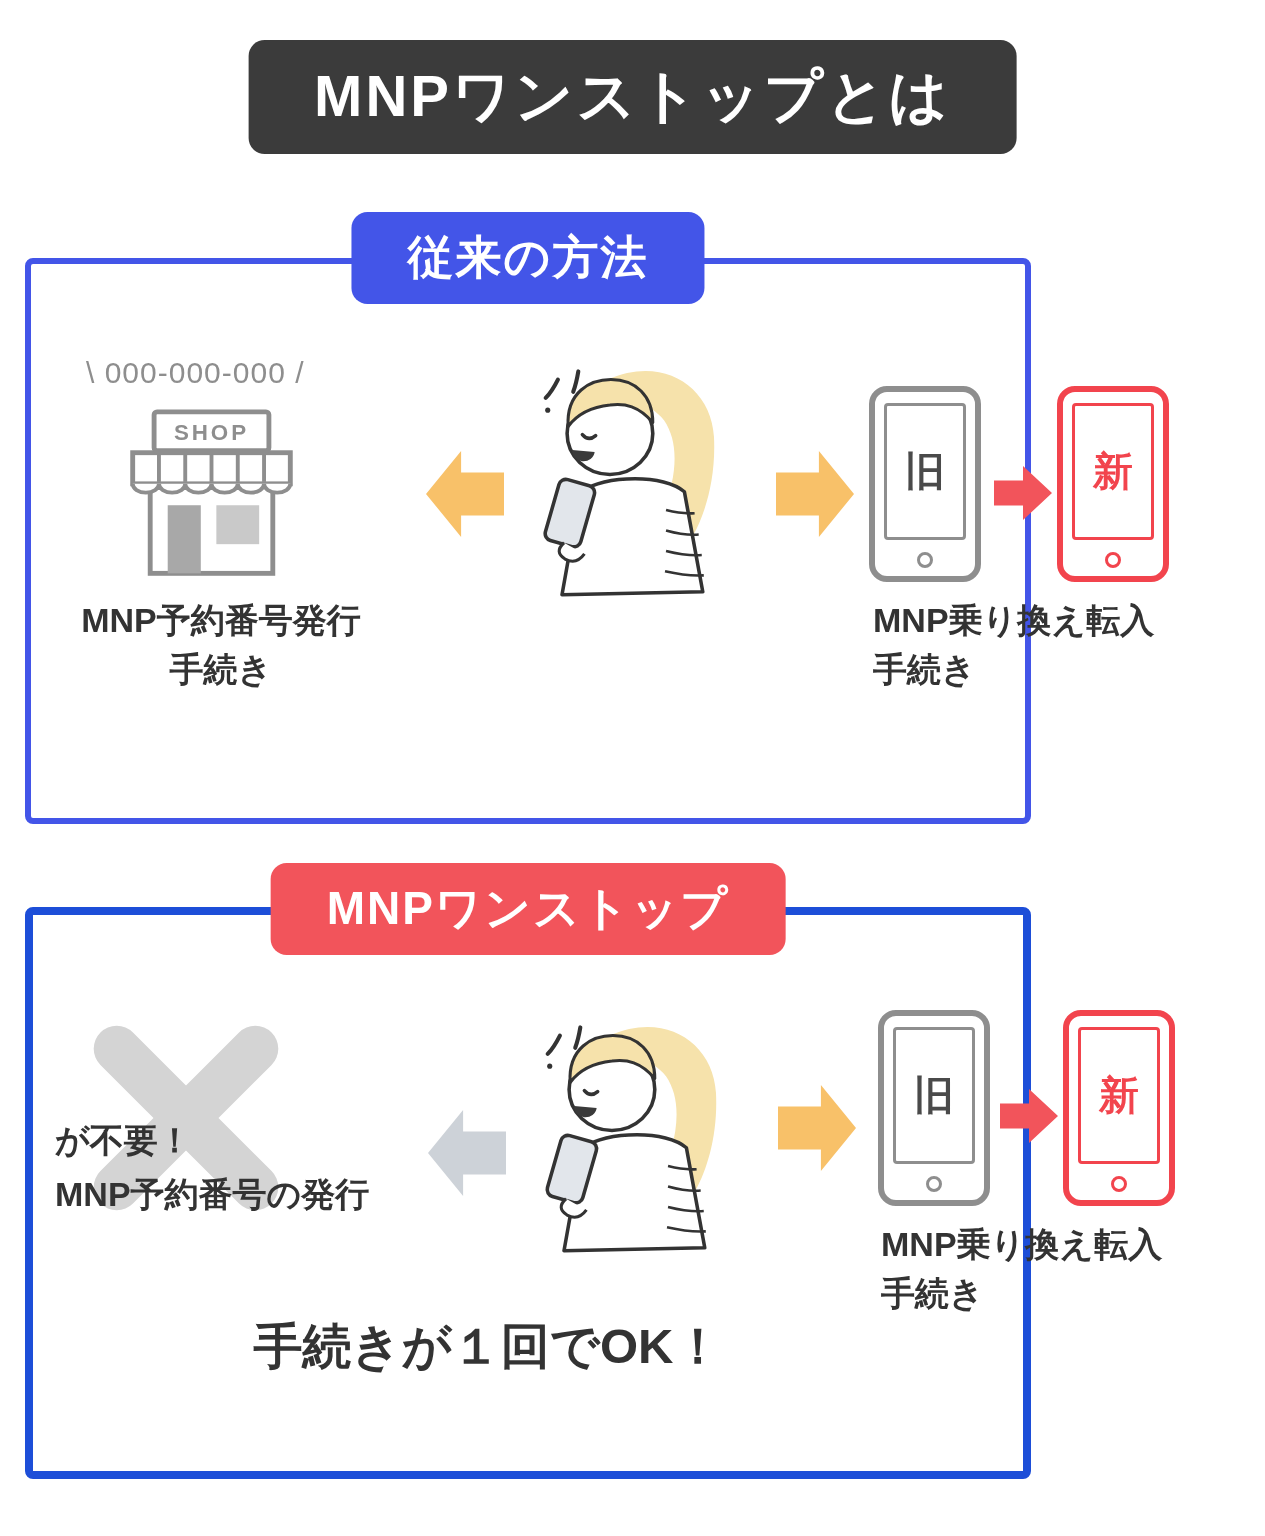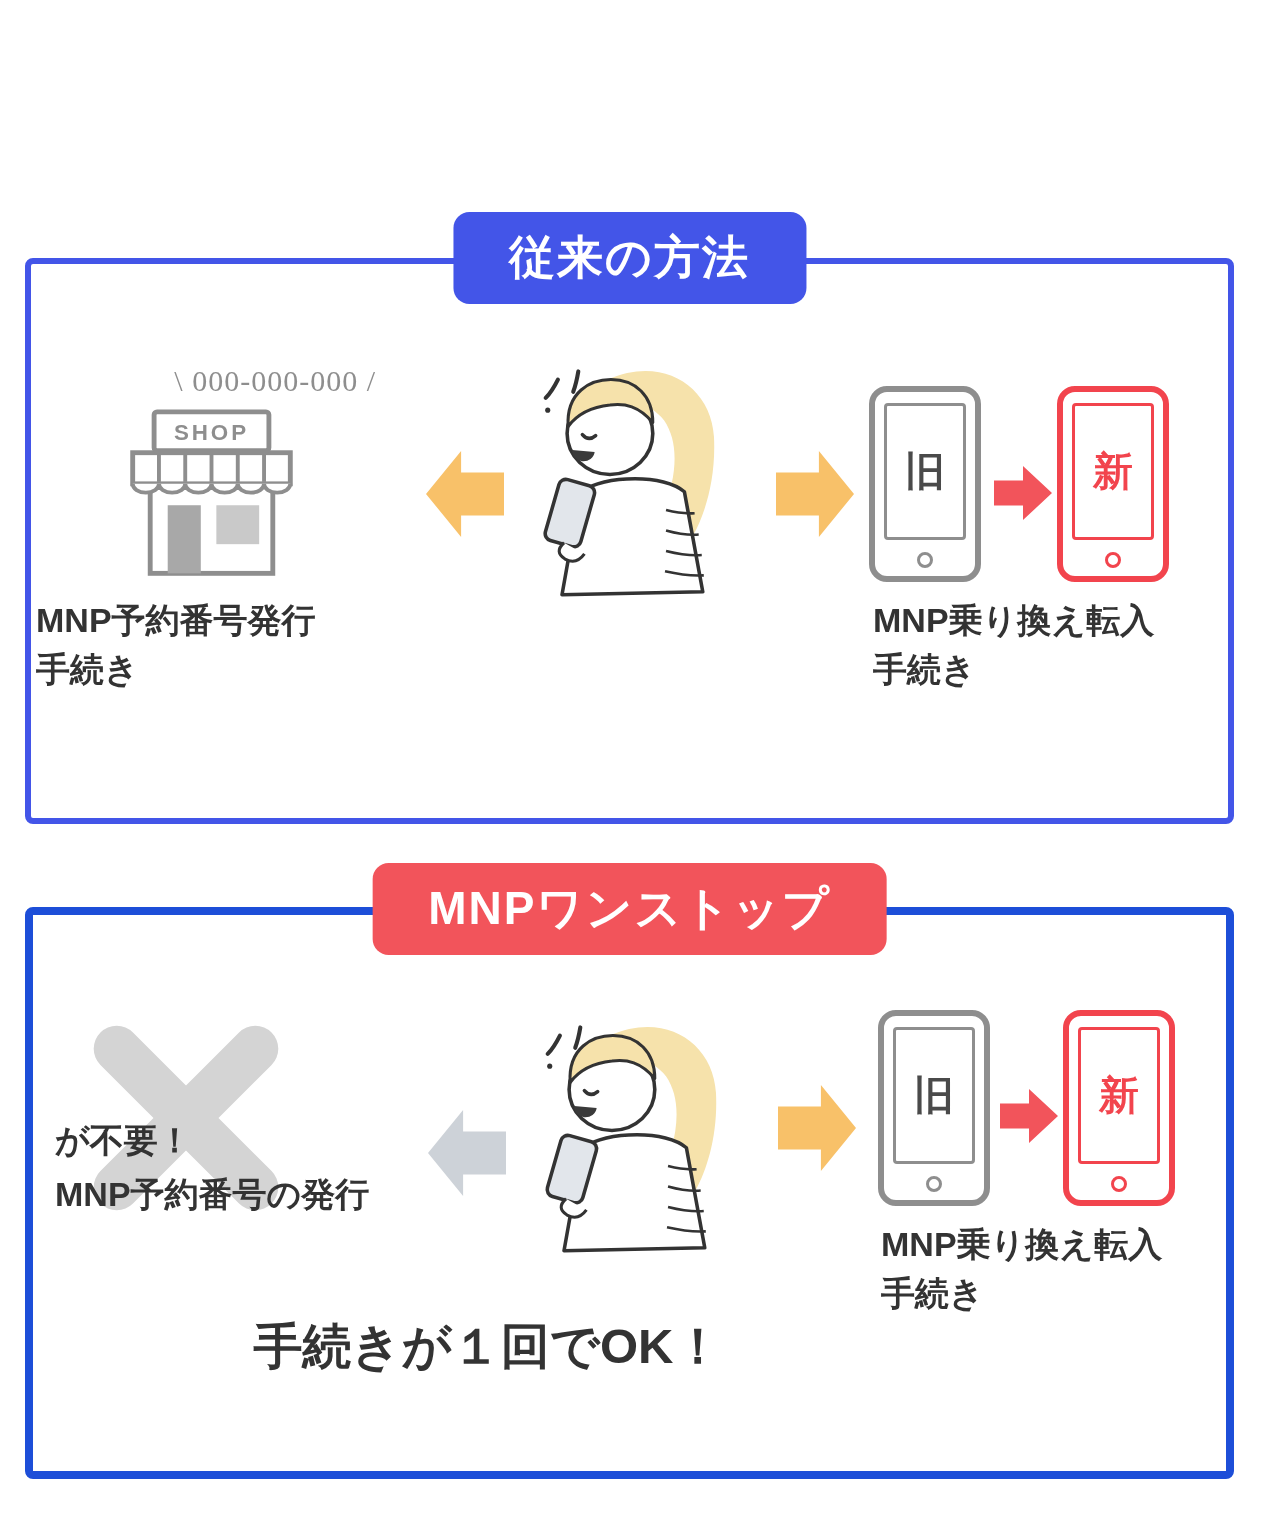--- a/index.html
+++ b/index.html
@@ -10,41 +10,41 @@
   }
 
   
   .title-banner {
     position:absolute; top:40px; left:50%; transform:translateX(-50%);
     background:#3b3b3b; color:#ffffff; font-size:58px; font-weight:800;
     letter-spacing:3px; padding:18px 66px; border-radius:16px; white-space:nowrap;
   }
 
   
-  .section { position:absolute; left:25px; width:1209px; border-radius:8px; background:#fff; }
+  .section { position:absolute; left:25px; width:1006px; border-radius:8px; background:#fff; }
   .section-traditional { top:258px; height:566px; border:6px solid #4355e8; }
   .section-onestop     { top:907px; height:572px; border:8px solid #1d4ed8; }
 
   .badge {
     position:absolute; top:-52px; left:50%; transform:translateX(-50%);
     color:#ffffff; font-size:46px; font-weight:800; letter-spacing:2px;
     padding:15px 56px; border-radius:16px; white-space:nowrap; z-index:3;
   }
   .badge-blue { background:#4355e8; }
   .badge-red  { background:#f2545b; }
 
   
   .abs { position:absolute; }
   .label { font-weight:800; font-size:34px; line-height:1.45; color:#333; }
   .label .line { display:block; }
-  .center { }
+  .center { text-align:center; }
 
   .shop-phone-number {
-    position:absolute; left:55px; top:100px; width:290px; text-align:right;
-    font-size:30px; color:#8e8e8e; letter-spacing:1px; white-space:nowrap;font-family:Liberation Serif, serif;
+    position:absolute; left:55px; top:92px; width:290px; text-align:left;
+    font-size:30px; color:#8e8e8e; letter-spacing:1px; white-space:nowrap;
   }
 
   .block-arrow { position:absolute; }
   .block-arrow svg { display:block; width:100%; height:100%; }
 
   
   .phone { position:absolute; width:112px; height:196px; border:6px solid; border-radius:18px; background:#fff; }
   .phone-gray { border-color:#8e8e8e; }
   .phone-red  { border-color:#f2444d; }
   .phone-screen {
@@ -81,20 +81,21 @@
   }
   .xmark::before { transform:rotate(45deg); }
   .xmark::after  { transform:rotate(-45deg); }
   .z1 { z-index:1; }
 </style>
 </head>
 <body>
 
 <div class="page">
 
+  <div class="title-banner">MNPワンストップとは</div>
 
   <div class="section section-traditional">
     <div class="badge badge-blue">従来の方法</div>
 
     <div class="shop-phone-number">\ 000-000-000 /</div>
 
     <div class="abs" style="left:88px; top:142px; width:185px; height:180px;text-align:center;">
       <svg viewBox="0 0 190 185" width="100%" height="100%">
         <rect x="32" y="80" width="126" height="92" fill="#ffffff" stroke="#8e8e8e" stroke-width="5"></rect>
         <rect x="50" y="102" width="34" height="70" fill="#a8a8a8"></rect>

